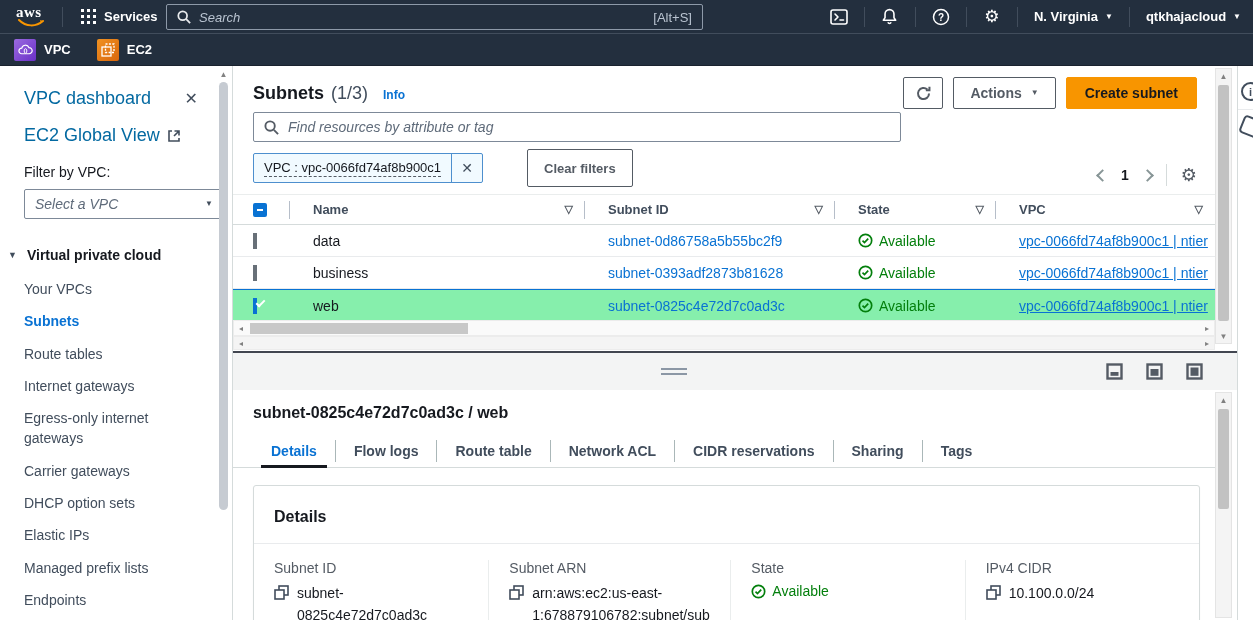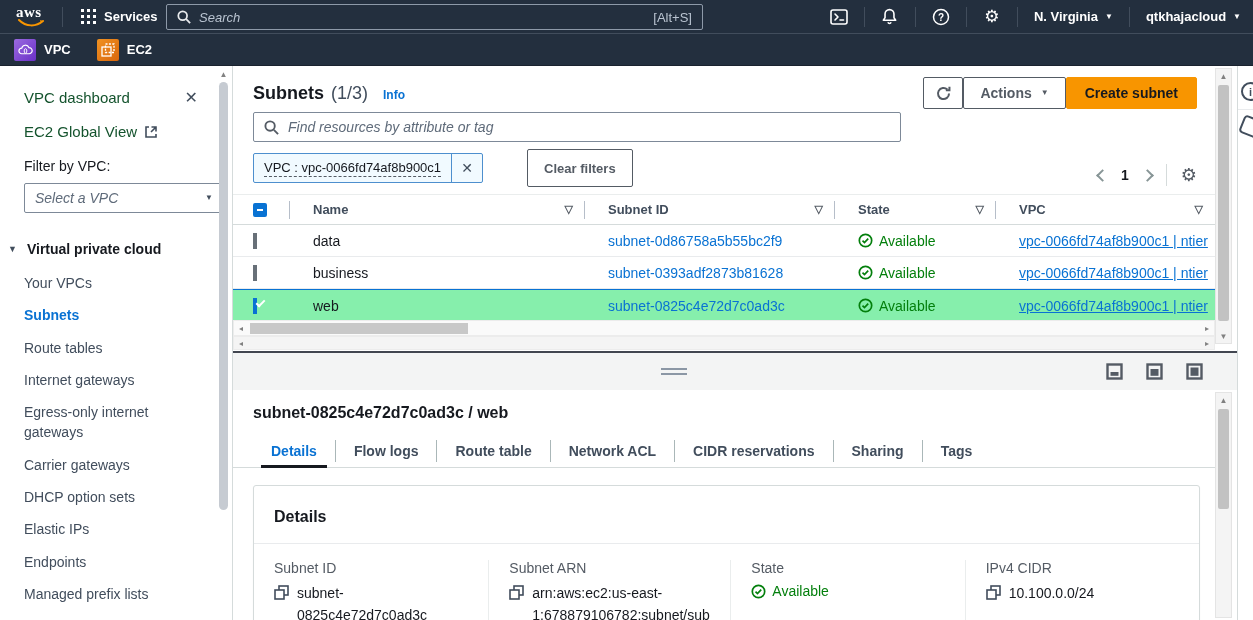--- a/index.html
+++ b/index.html
@@ -47,21 +47,21 @@
   .fav-ic.vpc { background:linear-gradient(135deg,#9a6ae0,#6b30c7); }
   .fav-ic.ec2 { background:linear-gradient(135deg,#f09222,#d9660c); }
   
   .body { display:flex; height:554px; position:relative; }
   
   .sidebar {
     width:233px; background:#fff; border-right:1px solid #d5dbdb;
     padding:22px 0 0 24px; position:relative; overflow:hidden; flex:none;
   }
   .sb-row1 { display:flex; align-items:center; justify-content:space-between; padding-right:34px; }
-  .sb-link { font-size:15px; color:#14532d; cursor:pointer; }
+  .sb-link { font-size:18px; color:#0369a1; cursor:pointer; }
   .sb-close { font-size:16px; color:#414d5c; cursor:pointer; }
   .sb-gv { display:flex; align-items:center; gap:7px; margin-top:16px; cursor:pointer; }
   .sb-filter-label { margin-top:18px; font-size:14px; color:#16191f; }
   .sb-select {
     margin-top:9px; width:200px; height:30px; border:1px solid #7d8998; border-radius:2px;
     display:flex; align-items:center; justify-content:space-between; padding:0 10px; cursor:pointer;
   }
   .sb-select .ph { font-style:italic; color:#5f6b7a; font-size:14px; }
   .sb-select .caret { color:#414d5c; }
   .sb-section { margin-top:28px; display:flex; align-items:center; gap:10px; cursor:pointer; margin-left:-16px; }
@@ -73,21 +73,21 @@
   .sb-scroll { position:absolute; top:4px; right:2px; width:13px; height:540px; }
   .sb-scroll .arr { display:block; text-align:center; font-size:8px; color:#828282; }
   .sb-scroll .thumb { position:absolute; top:12px; left:2px; width:9px; height:428px; background:#c6cbd2; border-radius:5px; }
   
   .main { width:1004px; position:relative; flex:none; background:#fff; }
   .page-header { position:absolute; left:20px; top:11px; right:40px; display:flex; align-items:center; }
   .ph-left { display:flex; align-items:baseline; gap:7px; }
   .pg-title { font-size:18px; font-weight:700; color:#16191f; }
   .pg-count { font-size:18px; font-weight:400; color:#414d5c; }
   .pg-info { font-size:12px; font-weight:700; color:#0972d3; margin-left:8px; cursor:pointer; }
-  .ph-right { margin-left:auto; display:flex; align-items:center; }
+  .ph-right { margin-left:auto; display:flex; gap:10px; align-items:center; }
   .btn {
     height:32px; border-radius:2px; font-size:14px; font-weight:700;
     display:flex; align-items:center; justify-content:center; cursor:pointer;
     font-family:"Liberation Sans",sans-serif;
   }
   .btn-secondary { background:#fff; border:1px solid #545b64; color:#545b64; padding:0 16px; gap:9px; }
   .btn-icon { width:40px; background:#fff; border:1px solid #545b64; color:#545b64; }
   .btn-primary { background:#f89500; border:1px solid #f89500; color:#16191f; padding:0 18px; }
   .search-row {
     position:absolute; left:20px; top:46px; width:648px; height:30px;
@@ -306,22 +306,22 @@
       </div>
       <ul class="sb-items">
         <li>Your VPCs</li>
         <li class="active">Subnets</li>
         <li>Route tables</li>
         <li>Internet gateways</li>
         <li>Egress-only internet gateways</li>
         <li>Carrier gateways</li>
         <li>DHCP option sets</li>
         <li>Elastic IPs</li>
+        <li>Managed prefix lists</li>
         <li>Endpoints</li>
-        <li>Managed prefix lists</li>
         <li>Endpoint services</li>
 
       </ul>
       <div class="sb-scroll">
         <span class="arr">▲</span>
         <div class="thumb"></div>
       </div>
     </div>
 
     <div class="main">

